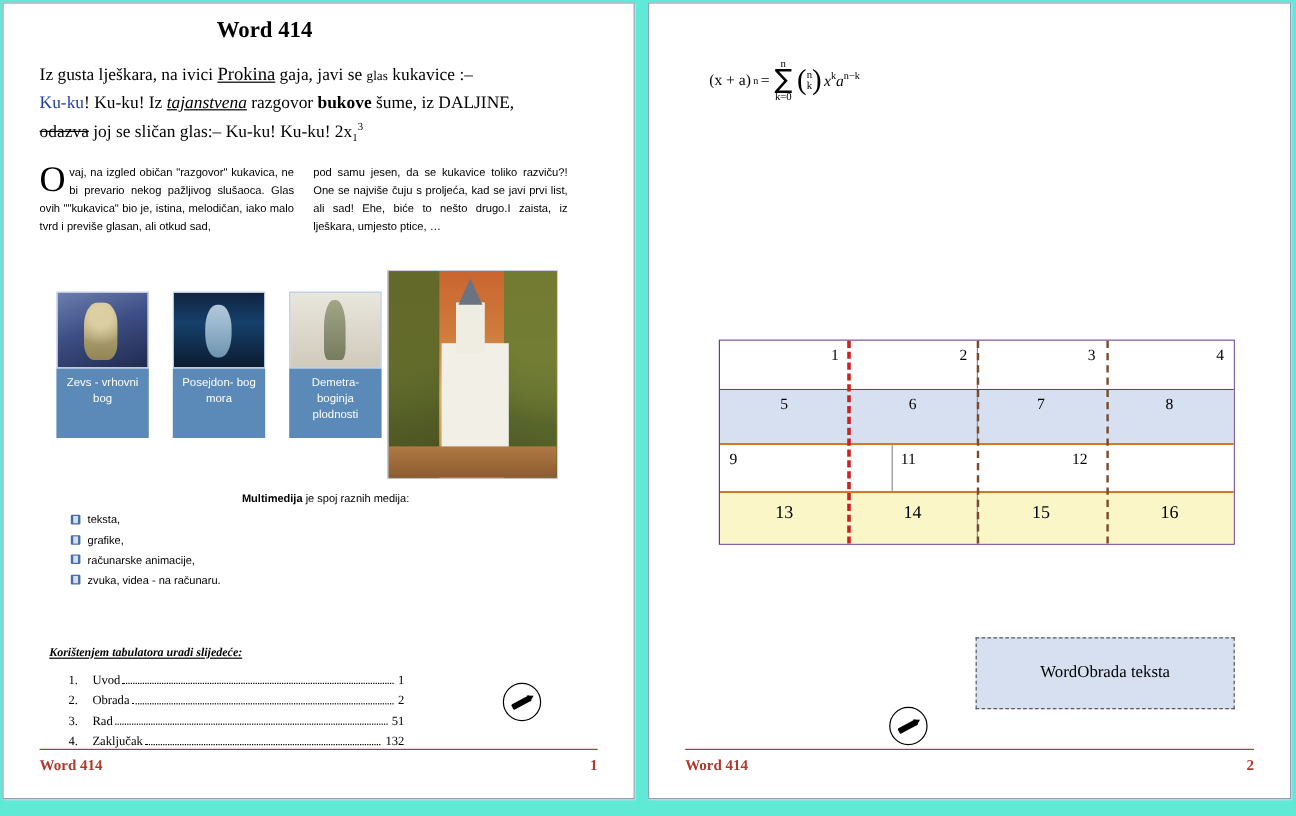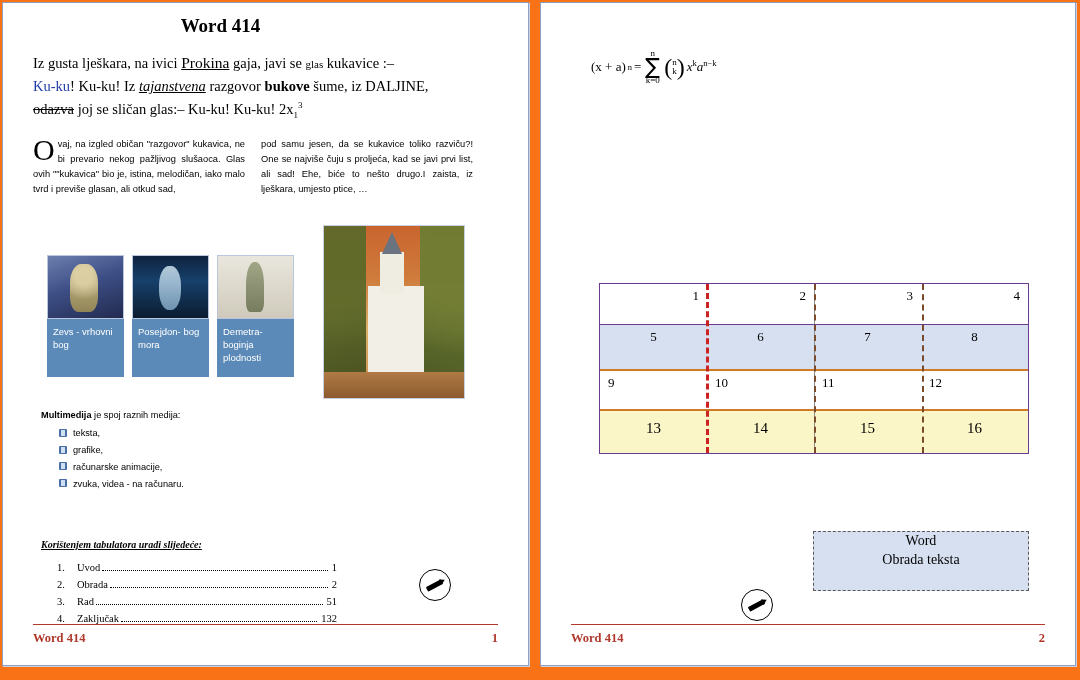--- a/index.html
+++ b/index.html
@@ -8,21 +8,21 @@
     background: #ffffff;
     width: 1080px;
     height: 680px;
     overflow: hidden;
     font-family: "Liberation Sans", sans-serif;
   }
   .canvas {
     position: relative;
     width: 1080px;
     height: 680px;
-    background: #f97316;
+    background: #5eead4;
   }
   
   .page {
     position: absolute;
     background: #ffffff;
     border: 1px solid #9aa7c7;
     box-sizing: border-box;
   }
   .page.left {
     left: 2px;
@@ -97,23 +97,24 @@
     font-size: 30px;
     line-height: 26px;
     padding: 0 3px 0 0;
     color: #000;
   }
 
   
   .cards {
     position: absolute;
     left: 36px;
-    top: 244px;
+    top: 232px;
     display: flex;
-    gap: 8px;
+    gap: 20px;
+    text-align: center;
   }
   .card { width: 77px; }
   .card .thumb {
     height: 64px;
     border: 1px solid #b9c6de;
     box-sizing: border-box;
     position: relative;
     overflow: hidden;
     background: #2b2f5e;
   }
@@ -182,21 +183,21 @@
   
   .mm {
     position: absolute;
     left: 30px;
     top: 398px;
     width: 300px;
     font-size: 9.2px;
     color: #000;
     line-height: 1.5;
   }
-  .mm .head { margin-bottom: 3px; }
+  .mm .head { margin-bottom: 3px; text-align: right; }
   .mm .head b { font-weight: bold; }
   .mm ul { list-style: none; margin: 0; padding: 0 0 0 18px; }
   .mm ul li { position: relative; padding: 1.5px 0 1.5px 14px; }
   .mm ul li .bullet {
     position: absolute; left: 0; top: 3px;
     width: 8px; height: 8px;
     background: #4a6fa8;
     border-radius: 1px;
   }
   .mm ul li .bullet:after{
@@ -376,23 +377,22 @@
 
   .txtbox {
     position: absolute;
     left: 264px;
     top: 520px;
     width: 214px;
     height: 58px;
     border: 1px dashed #5a5a5a;
     background: #d6e0f0;
     display: flex;
-    flex-direction: column;
     align-items: center;
-    justify-content: flex-start;
+    justify-content: center;
     font-family: "Liberation Serif", serif;
     font-size: 14px;
     line-height: 1.35;
     color: #000;
   }
 </style>
 </head>
 <body>
 
 <div class="canvas">
@@ -524,21 +524,20 @@
           <div class="cell">4</div>
         </div>
         <div class="row r2">
           <div class="cell">5</div>
           <div class="cell">6</div>
           <div class="cell">7<span class="vsep" style="left:0"></span></div>
           <div class="cell">8</div>
         </div>
         <div class="row r3">
           <div class="cell">9</div>
-          <div class="cell">10</div>
           <div class="cell">11<span class="vsep" style="left:0"></span></div>
           <div class="cell">12</div>
         </div>
         <div class="row r4">
           <div class="cell">13</div>
           <div class="cell">14</div>
           <div class="cell">15<span class="vsep" style="left:0"></span></div>
           <div class="cell">16</div>
         </div>
         <span class="dash-v" style="left:106px"></span>

